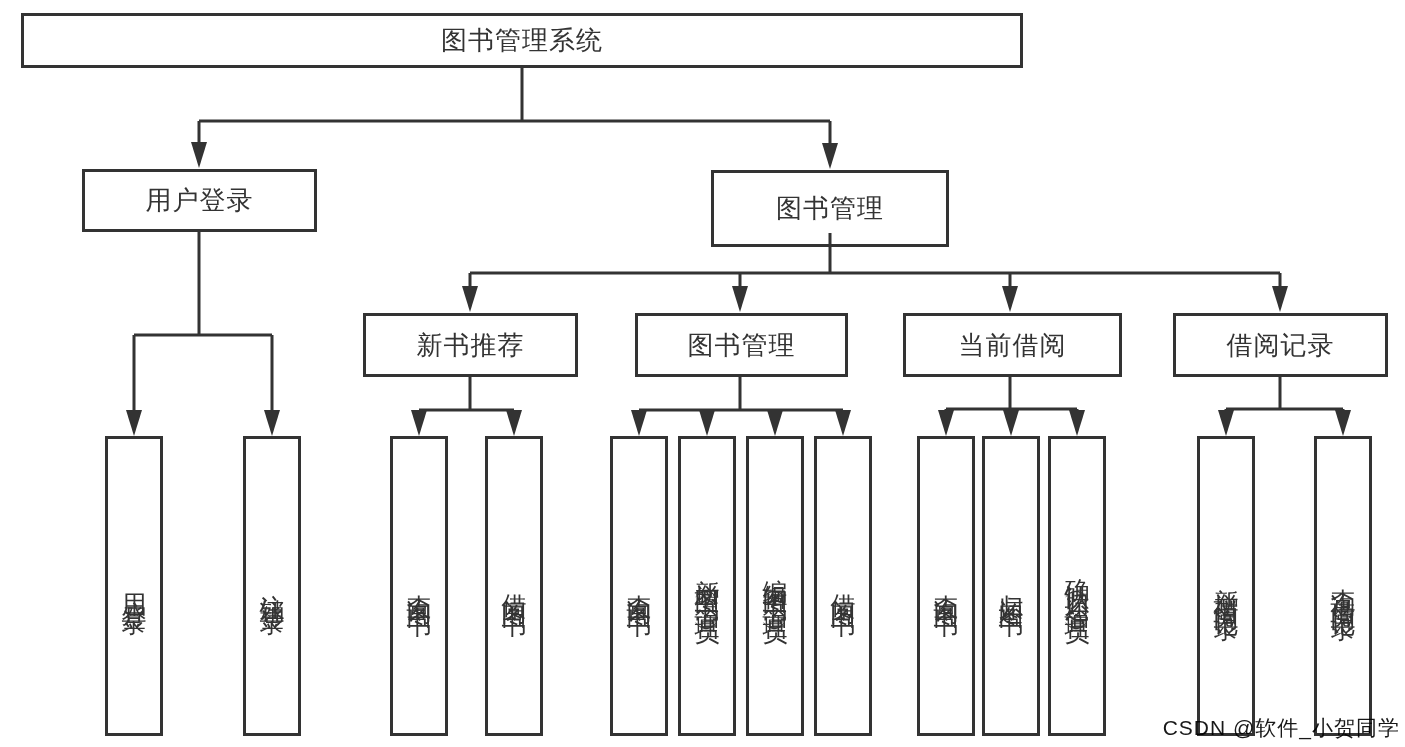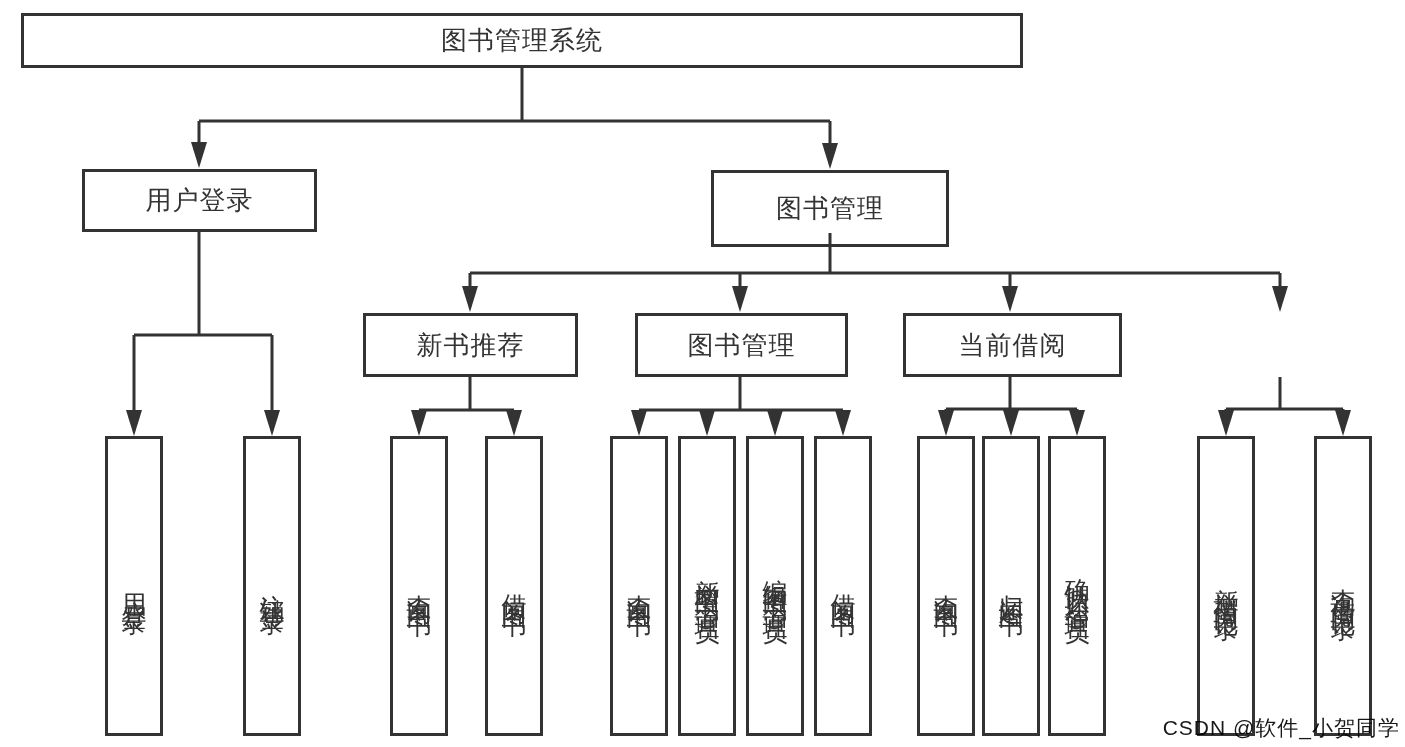--- a/index.html
+++ b/index.html
@@ -72,20 +72,23 @@
   </div>
 
   <div class="node" style="left:363px;top:313px;width:215px;height:64px">
     <span class="hlabel">新书推荐</span>
   </div>
   <div class="node" style="left:635px;top:313px;width:213px;height:64px">
     <span class="hlabel">图书管理</span>
   </div>
   <div class="node" style="left:903px;top:313px;width:219px;height:64px">
     <span class="hlabel">当前借阅</span>
+  </div>
+  <div class="node" style="left:1173px;top:313px;width:215px;height:64px">
+    <span class="hlabel">借阅记录</span>
   </div>
 
   <div class="node leaf" style="left:105px">
     <span class="vtext">用户登录</span>
   </div>
   <div class="node leaf" style="left:243px">
     <span class="vtext">注销登录</span>
   </div>
 
   <div class="node leaf" style="left:390px">

